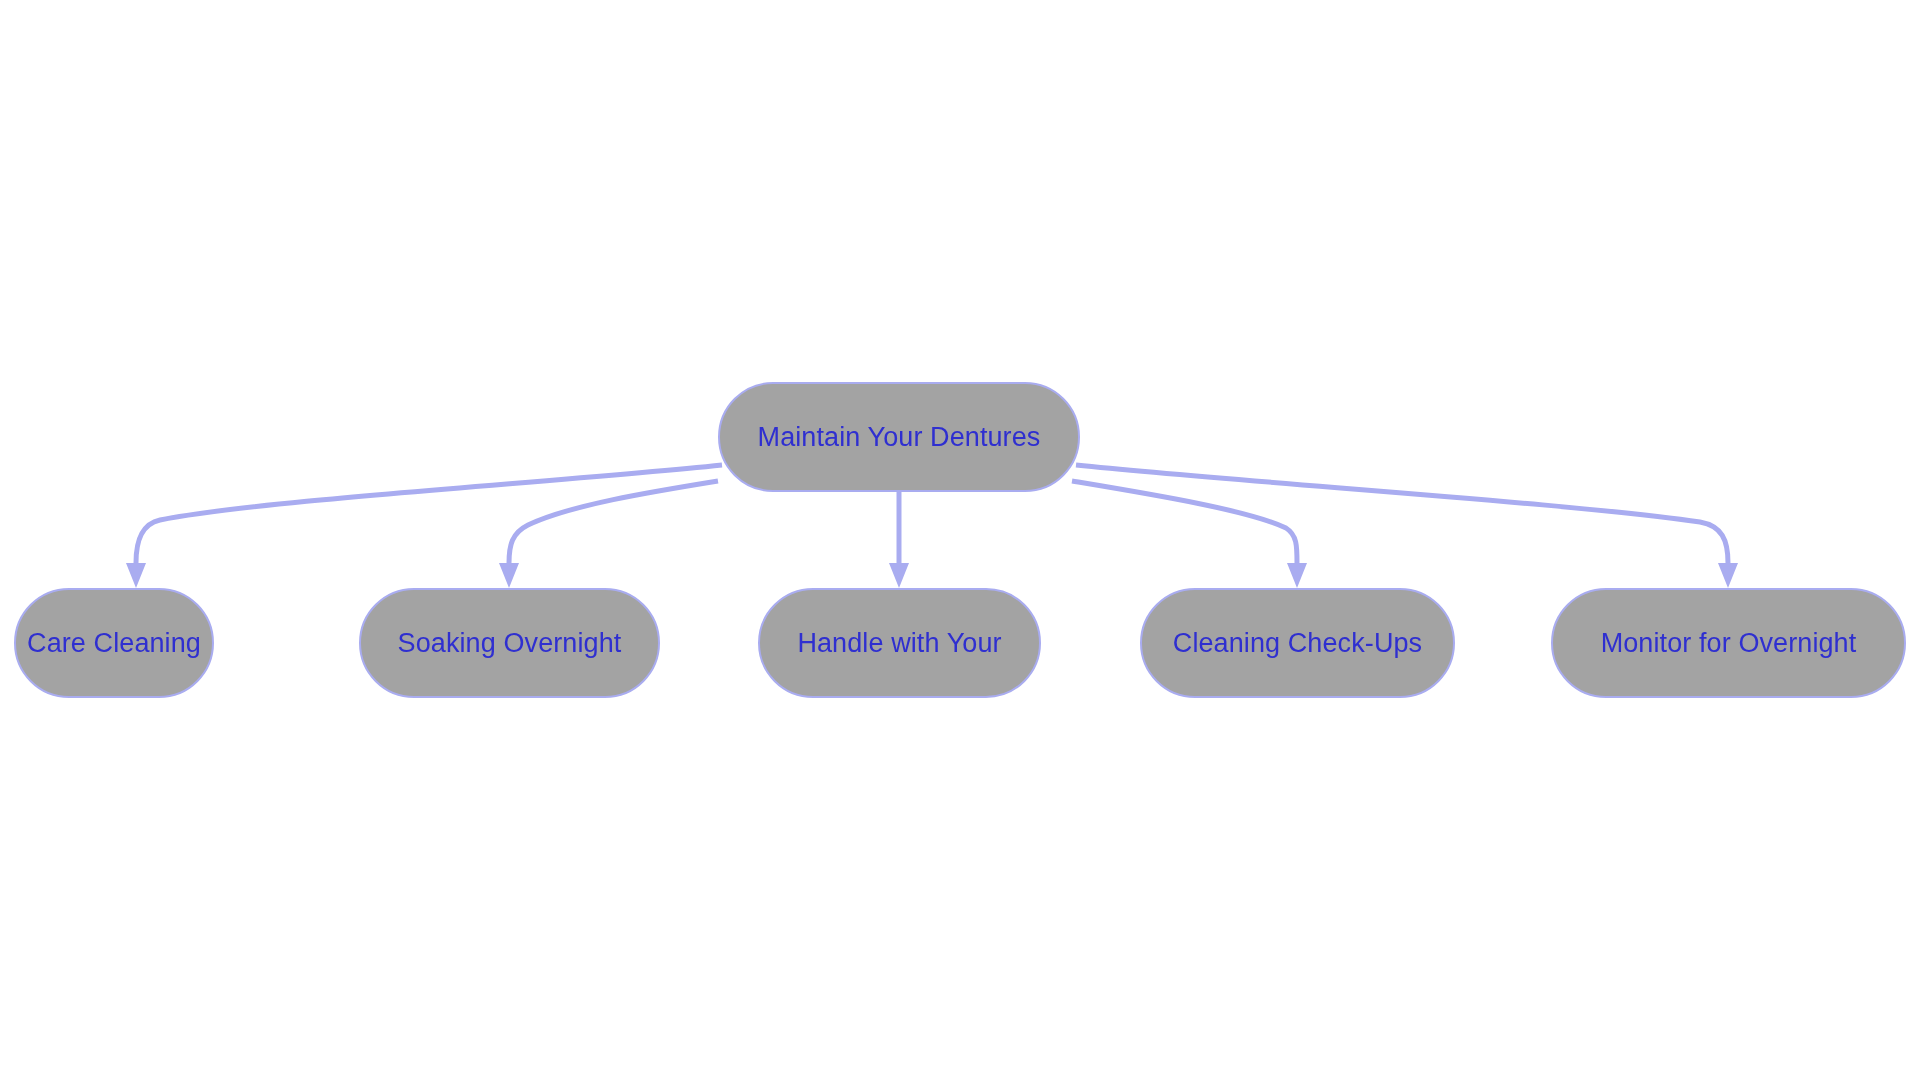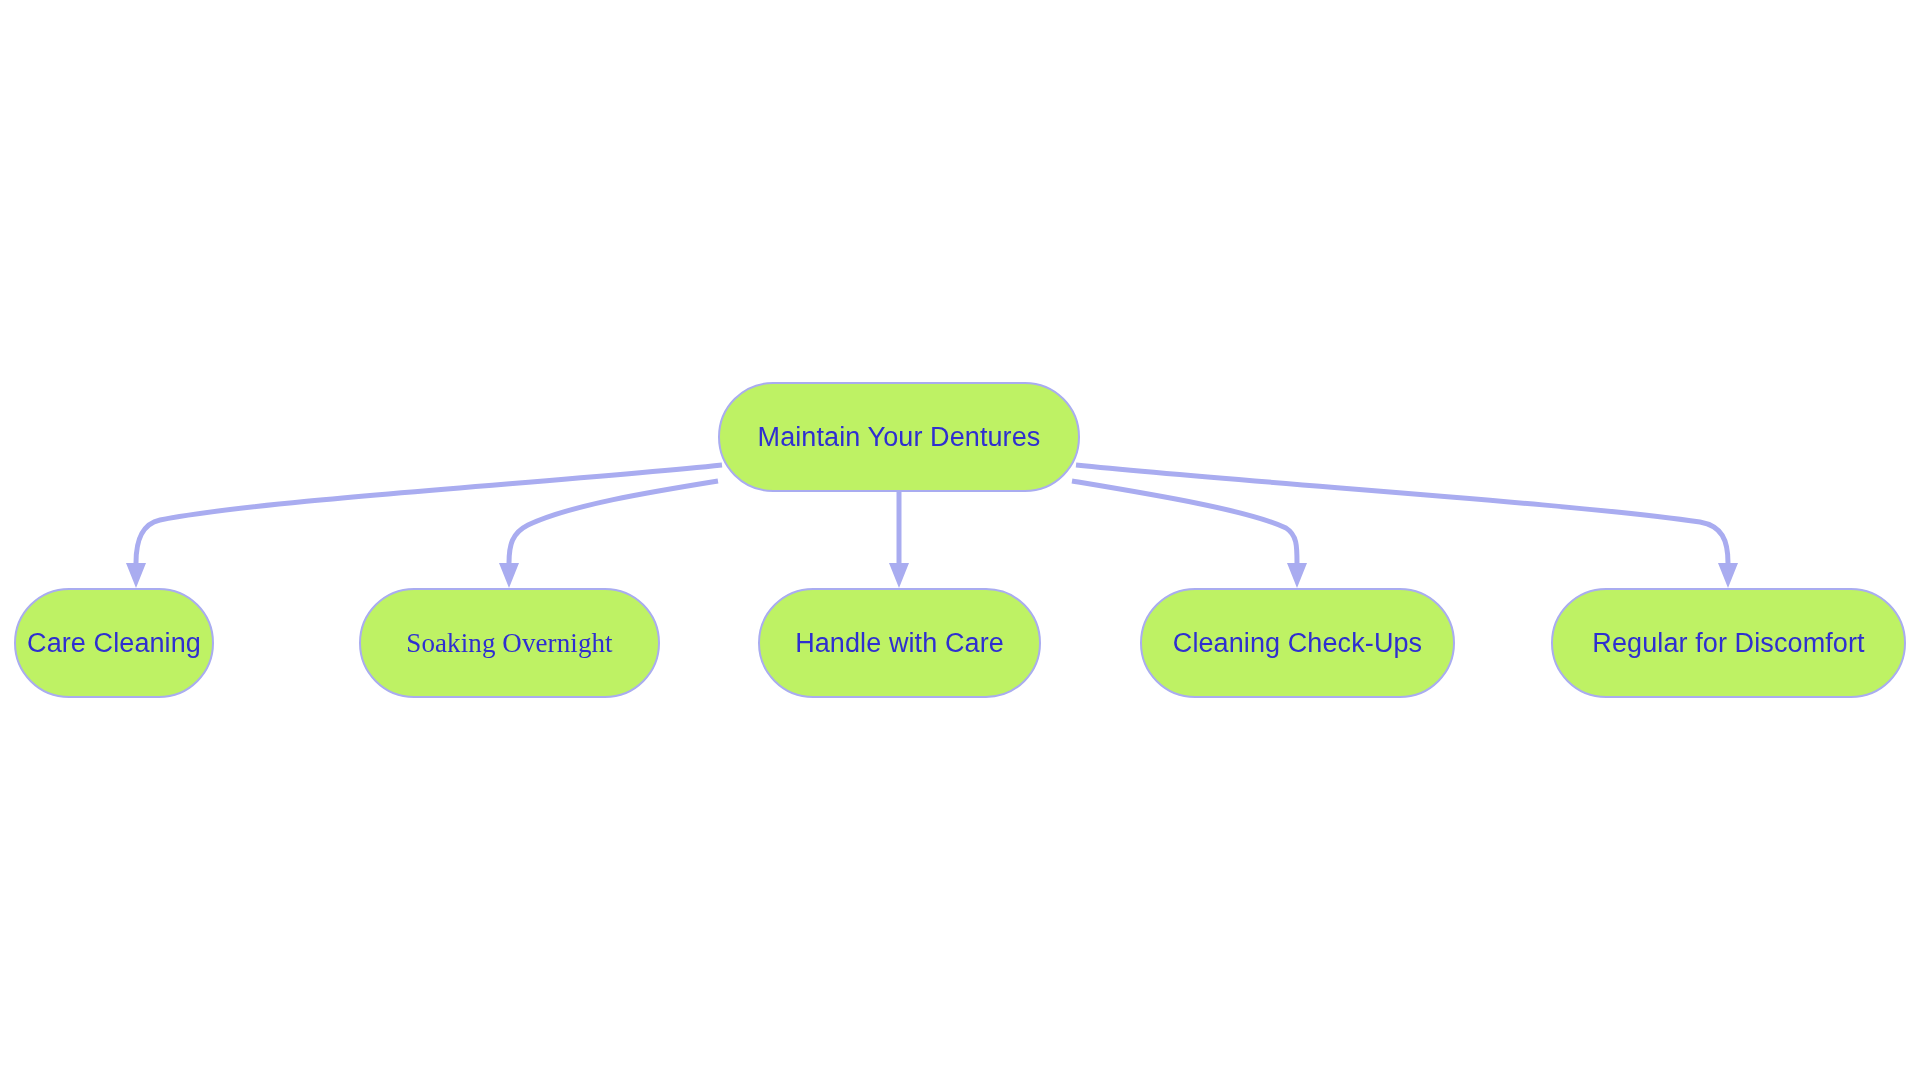--- a/index.html
+++ b/index.html
@@ -31,21 +31,21 @@
     height: 1083px;
     pointer-events: none;
   }
 
   .node {
     position: absolute;
     box-sizing: border-box;
     display: flex;
     align-items: center;
     justify-content: center;
-    background: #bef264;
+    background: #a3a3a3;
     border: 2px solid #a9acf0;
     border-radius: 9999px;
     color: #2f2fd0;
     font-size: 27px;
     font-weight: 400;
     letter-spacing: 0.1px;
     white-space: nowrap;
     line-height: 1;
   }
 
@@ -79,29 +79,29 @@
   </svg>
 
   <div class="node" style="left:718px; top:382px; width:362px; height:110px;">
     <span class="node-label">Maintain Your Dentures</span>
   </div>
 
   <div class="node" style="left:14px; top:588px; width:200px; height:110px;">
     <span class="node-label">Care Cleaning</span>
   </div>
 
-  <div class="node" style="left:359px; top:588px; width:301px; height:110px;font-family:Liberation Serif, serif;">
+  <div class="node" style="left:359px; top:588px; width:301px; height:110px;">
     <span class="node-label">Soaking Overnight</span>
   </div>
 
   <div class="node" style="left:758px; top:588px; width:283px; height:110px;">
-    <span class="node-label">Handle with Care</span>
+    <span class="node-label">Handle with Your</span>
   </div>
 
   <div class="node" style="left:1140px; top:588px; width:315px; height:110px;">
     <span class="node-label">Cleaning Check-Ups</span>
   </div>
 
   <div class="node" style="left:1551px; top:588px; width:355px; height:110px;">
-    <span class="node-label">Regular for Discomfort</span>
+    <span class="node-label">Monitor for Overnight</span>
   </div>
 
 </div>
 
 </body></html>

